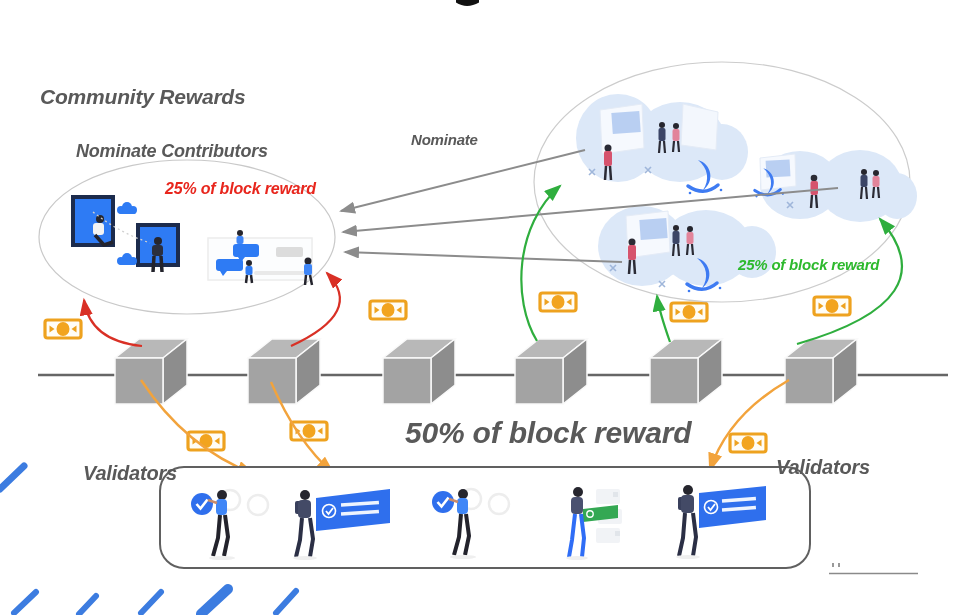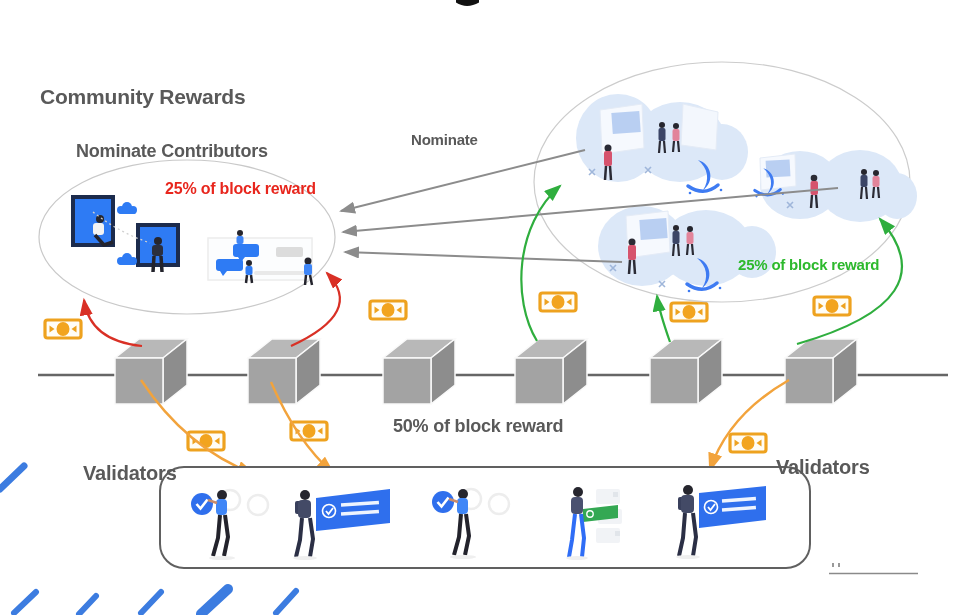--- a/index.html
+++ b/index.html
@@ -1,25 +1,25 @@
 <!DOCTYPE html>
 <html><head>
 <meta charset="utf-8">
 <style>
   html,body{margin:0;padding:0;background:#fff;}
   .stage{position:relative;width:960px;height:615px;background:#ffffff;overflow:hidden;
-         font-family:"Liberation Sans", sans-serif;}
+         font-family:"Liberation Sans", sans-serif;font-style:italic;}
   .stage svg{position:absolute;left:0;top:0;}
   .lbl{position:absolute;font-weight:bold;color:#595959;letter-spacing:-0.2px;white-space:nowrap;}
   .lbl-xl{font-size:21px;}
   .lbl-lg{font-size:18px;}
   .lbl-md{font-size:15px;}
   .red{color:#e8261d;font-size:16px;}
   .green{color:#2db92d;font-size:15px;}
-  .fifty{font-size:18px;color:#595959;}
+  .fifty{font-size:30px;color:#595959;margin-left:12px;}
   .validators{font-size:20px;}
 </style>
 </head>
 <body>
 
 <div class="stage">
 
 <svg width="960" height="615" viewBox="0 0 960 615">
   <defs>
     <marker id="ah-gray" markerWidth="9" markerHeight="7" refX="7" refY="3" orient="auto">

